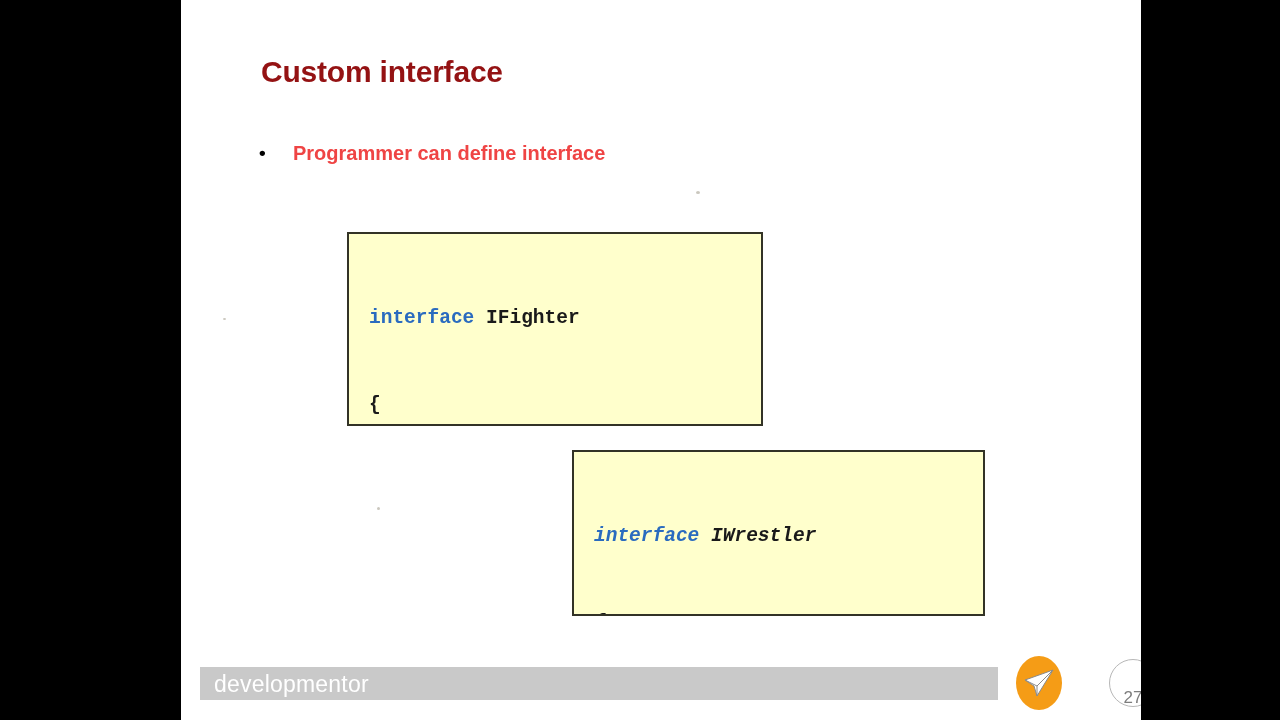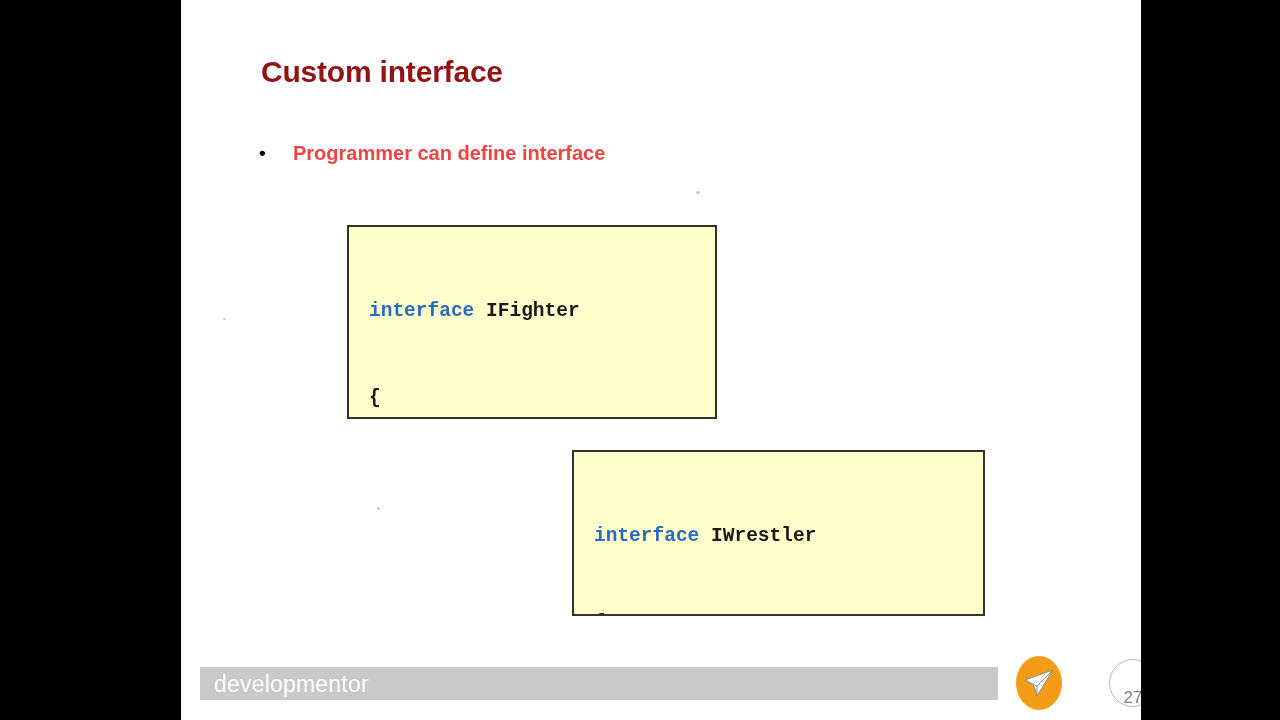--- a/index.html
+++ b/index.html
@@ -83,31 +83,32 @@
     font-family: "Liberation Mono", "DejaVu Sans Mono", monospace;
     font-weight: bold;
     font-size: 19.5px;
     line-height: 29px;
     color: #1a1a1a;
     white-space: pre;
     overflow: hidden;
   }
   #code-box-ifighter {
     left: 166px;
-    top: 225px;
-    width: 370px;
+    top: 232px;
+    width: 416px;
     height: 194px;
     padding: 12px 0 0 20px;
   }
   #code-box-iwrestler {
     left: 391px;
     top: 450px;
     width: 413px;
     height: 166px;
     padding: 12px 0 0 20px;
+    font-style: italic;
   }
   .code-line { display: block; height: 29px; }
   .kw { color: #2a6bbf; }
 
   
   .speck {
     position: absolute;
     background: #b8b4a8;
     border-radius: 50%;
     opacity: 0.75;

